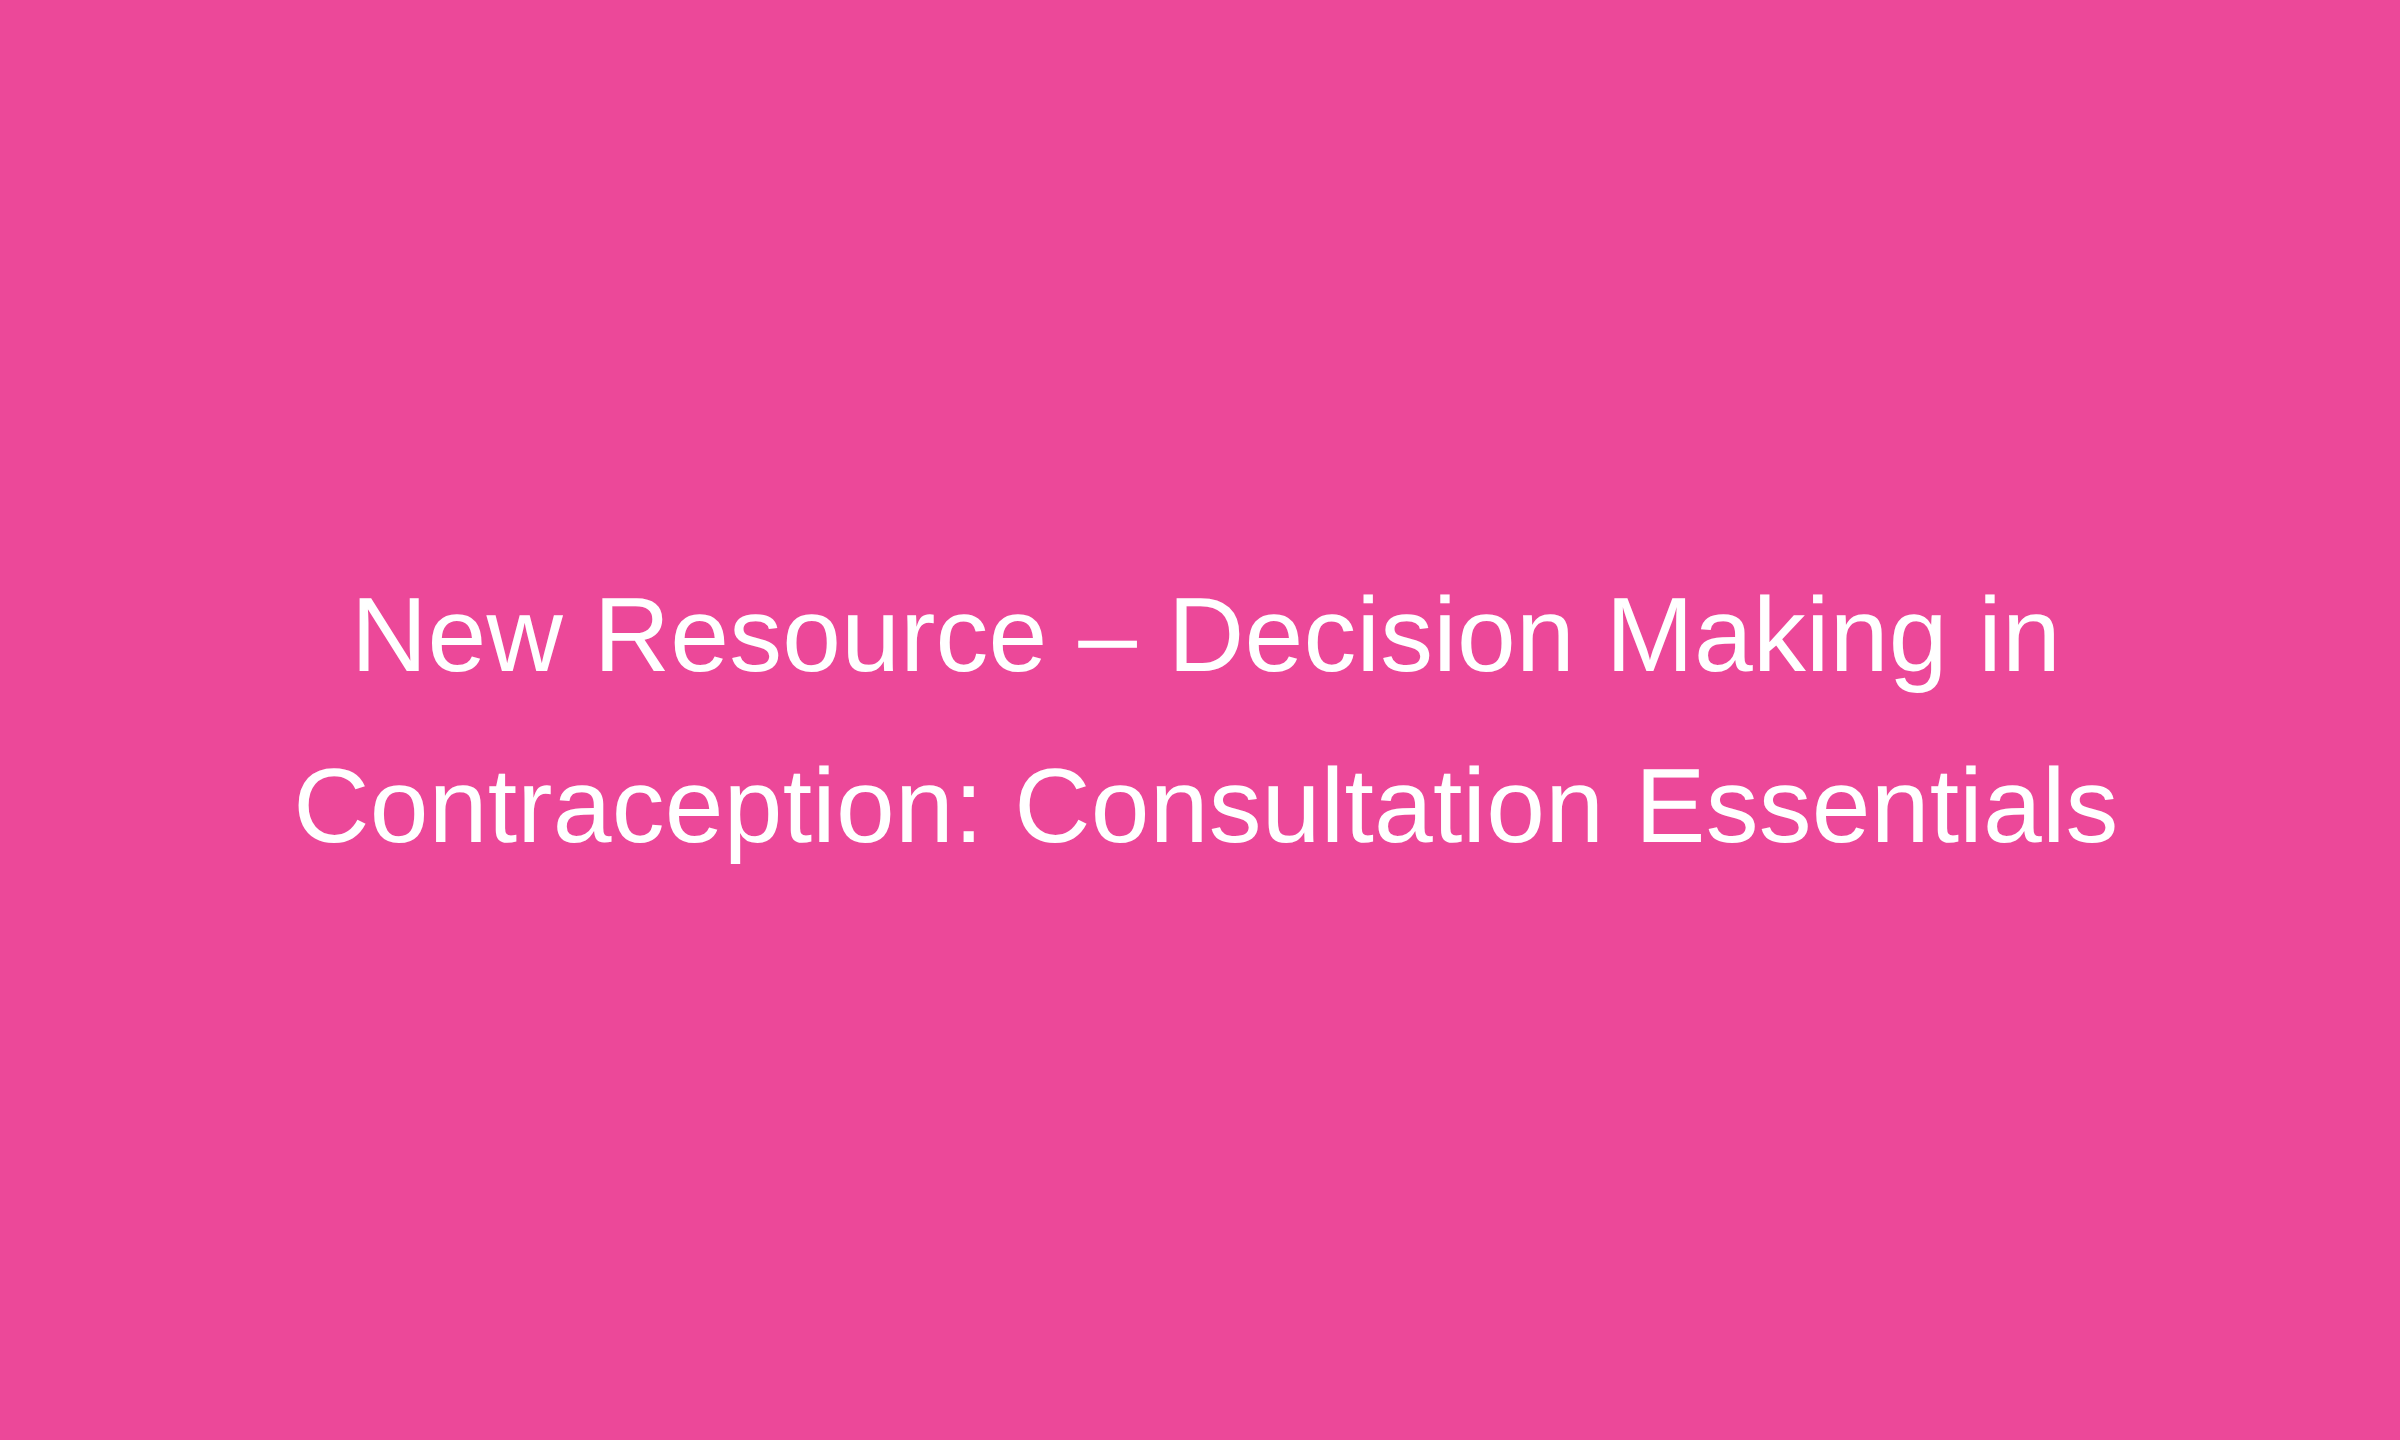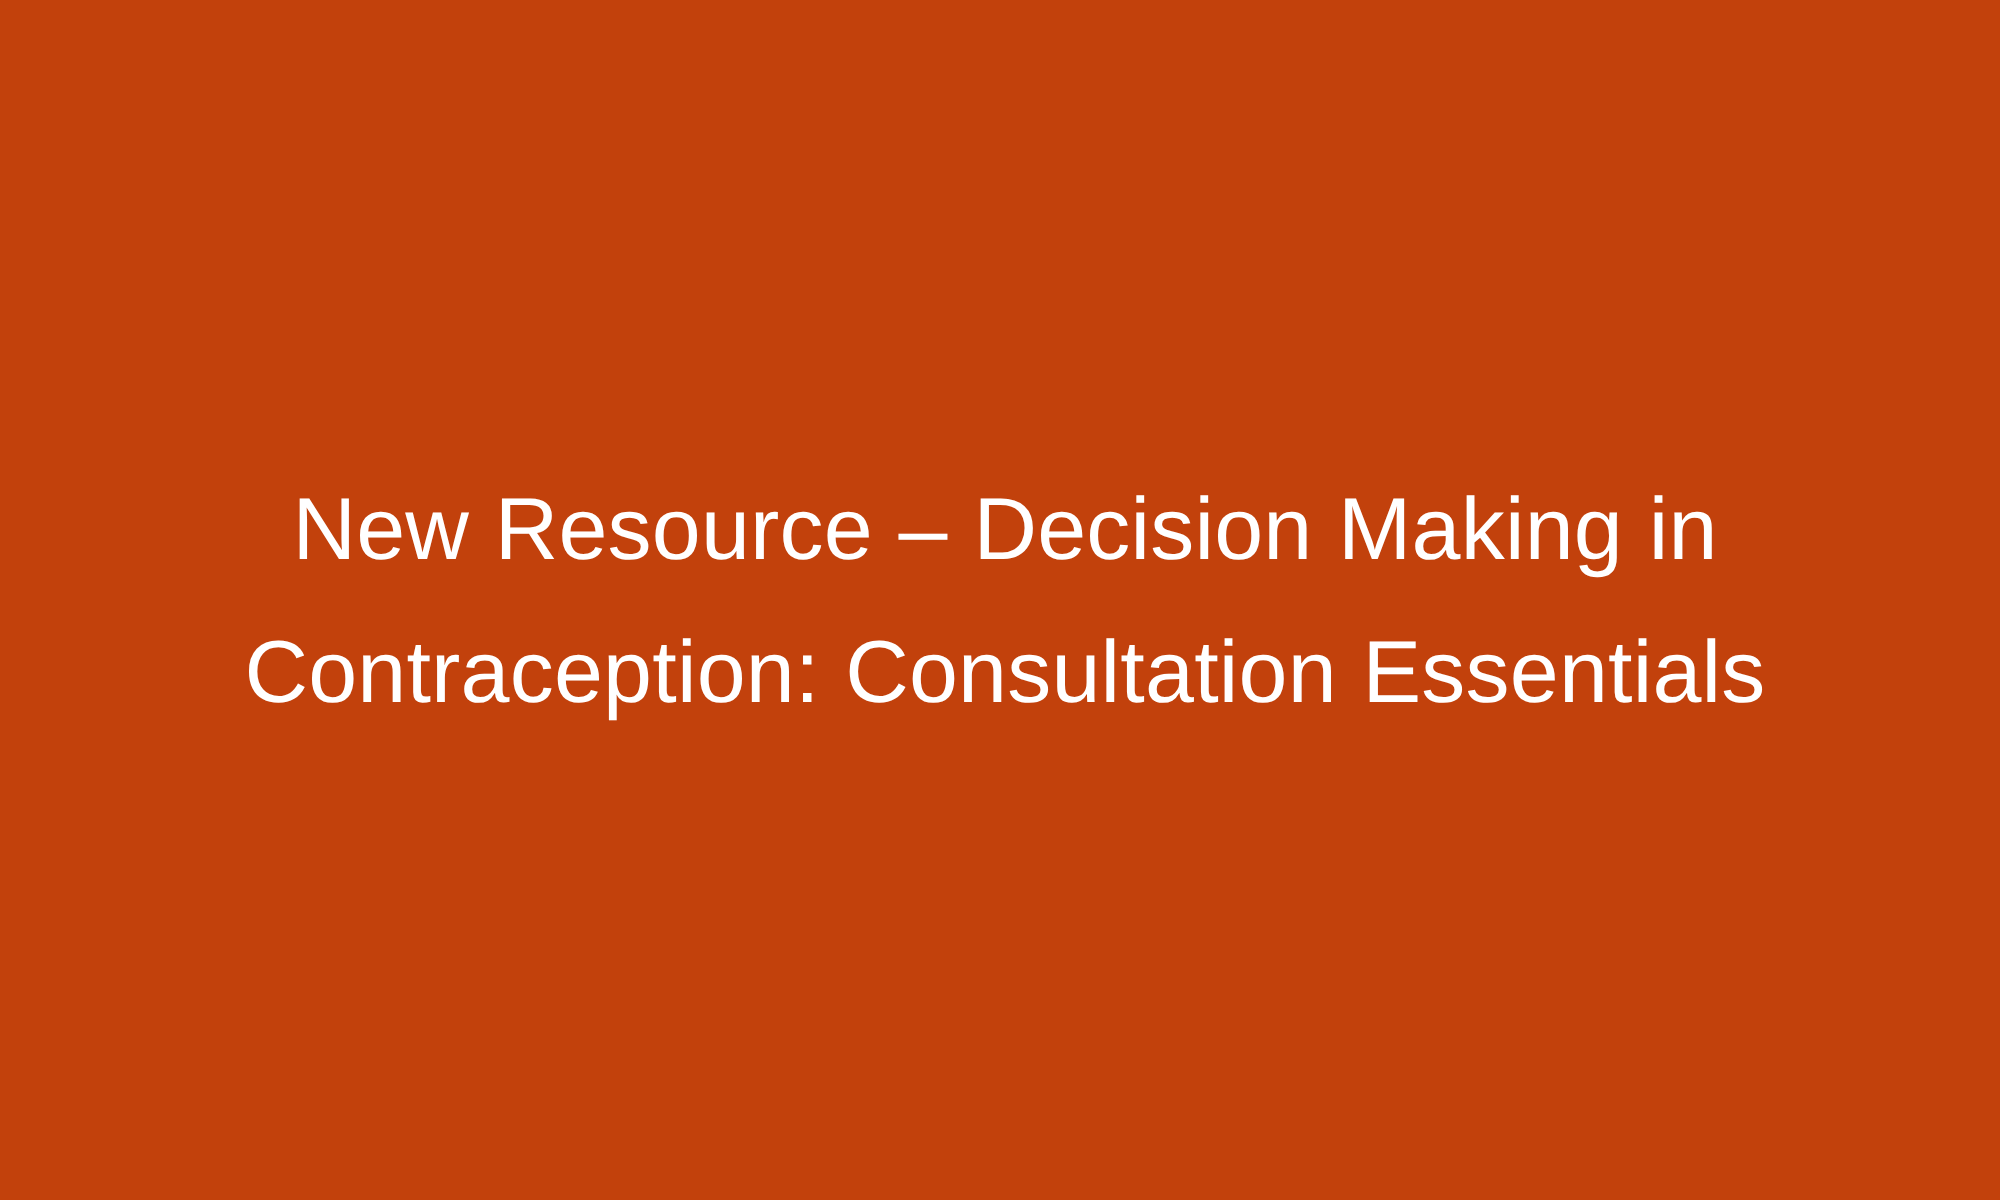--- a/index.html
+++ b/index.html
@@ -14,21 +14,21 @@
     overflow: hidden;
     font-family: "Liberation Sans", "DejaVu Sans", sans-serif;
     background: #2f4a82;
   }
 
   .title-card {
     position: relative;
     width: 2000px;
     height: 1200px;
     box-sizing: border-box;
-    background-color: #c2410c;
+    background-color: #ec4899;
     display: flex;
     align-items: center;
     justify-content: center;
   }
 
   .title-block {
     width: 1540px;
     margin-left: 10px;
     text-align: center;
     padding: 0;

